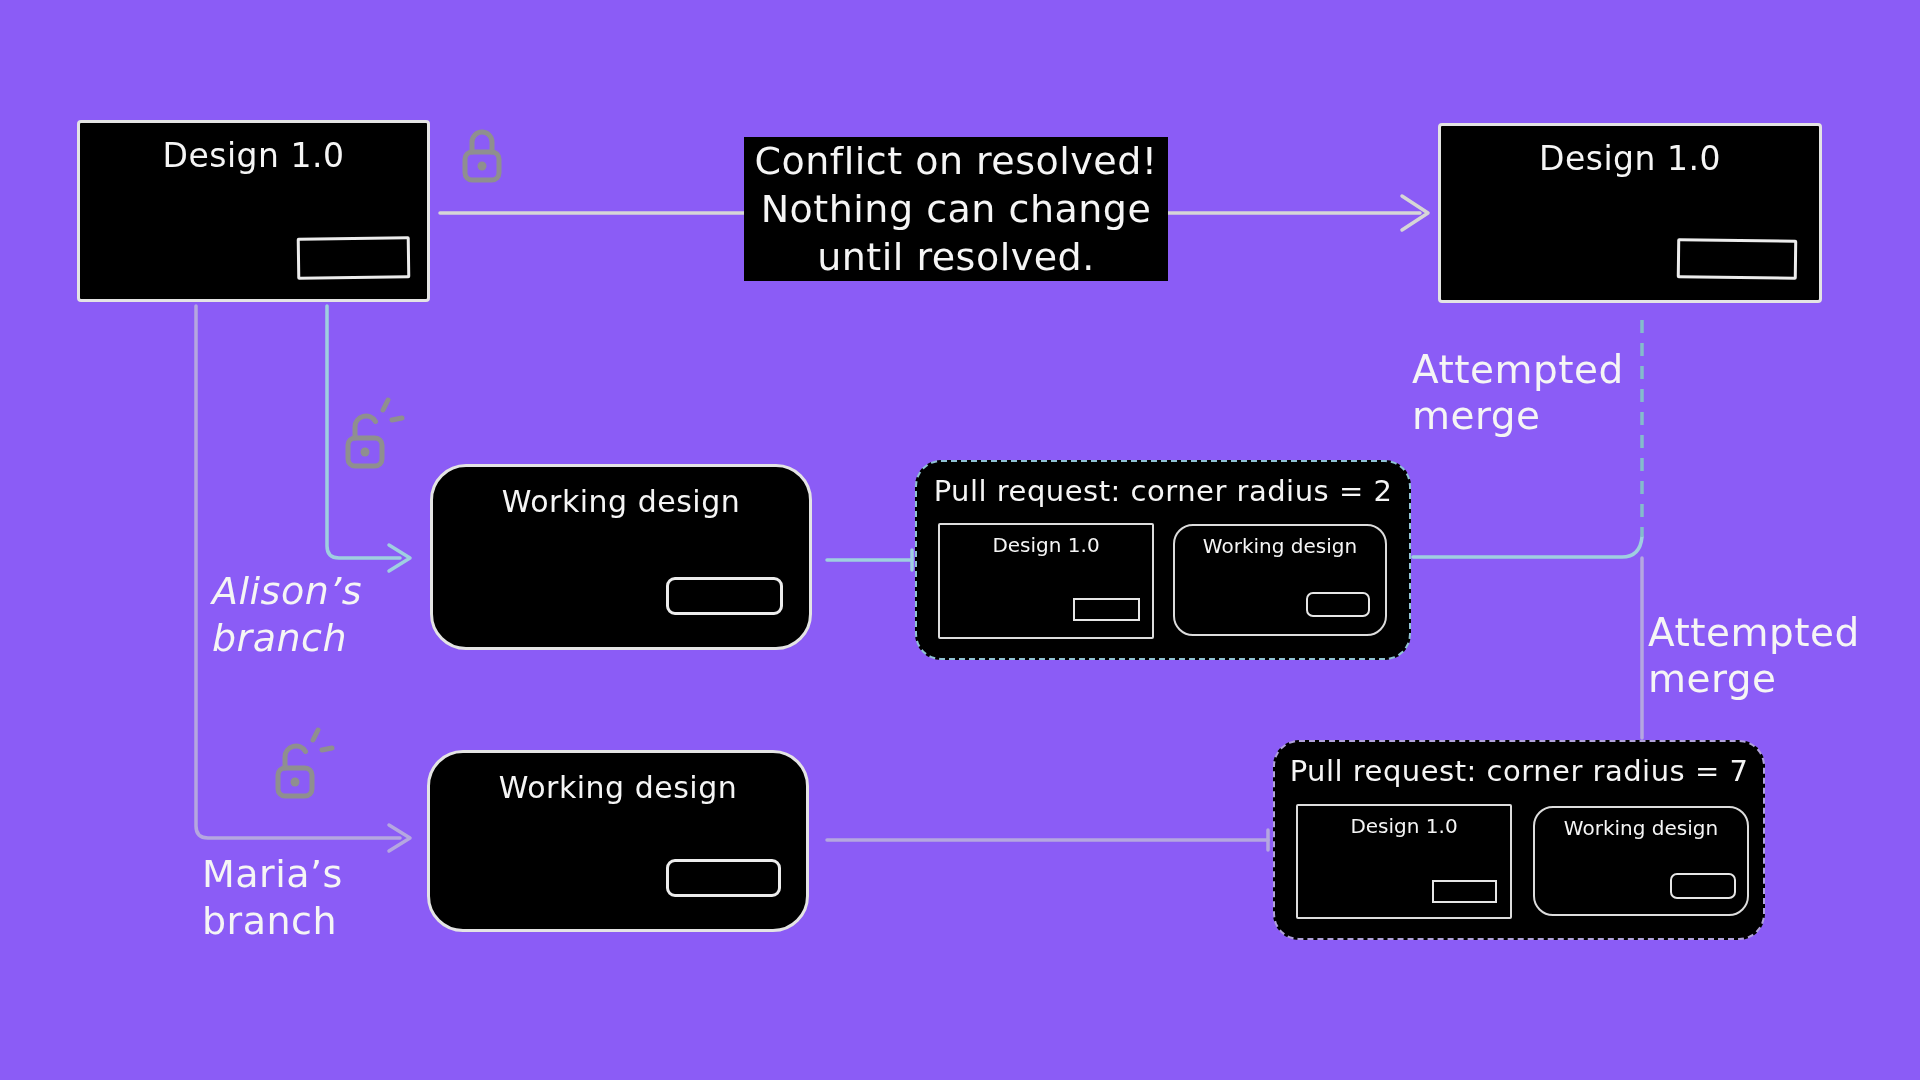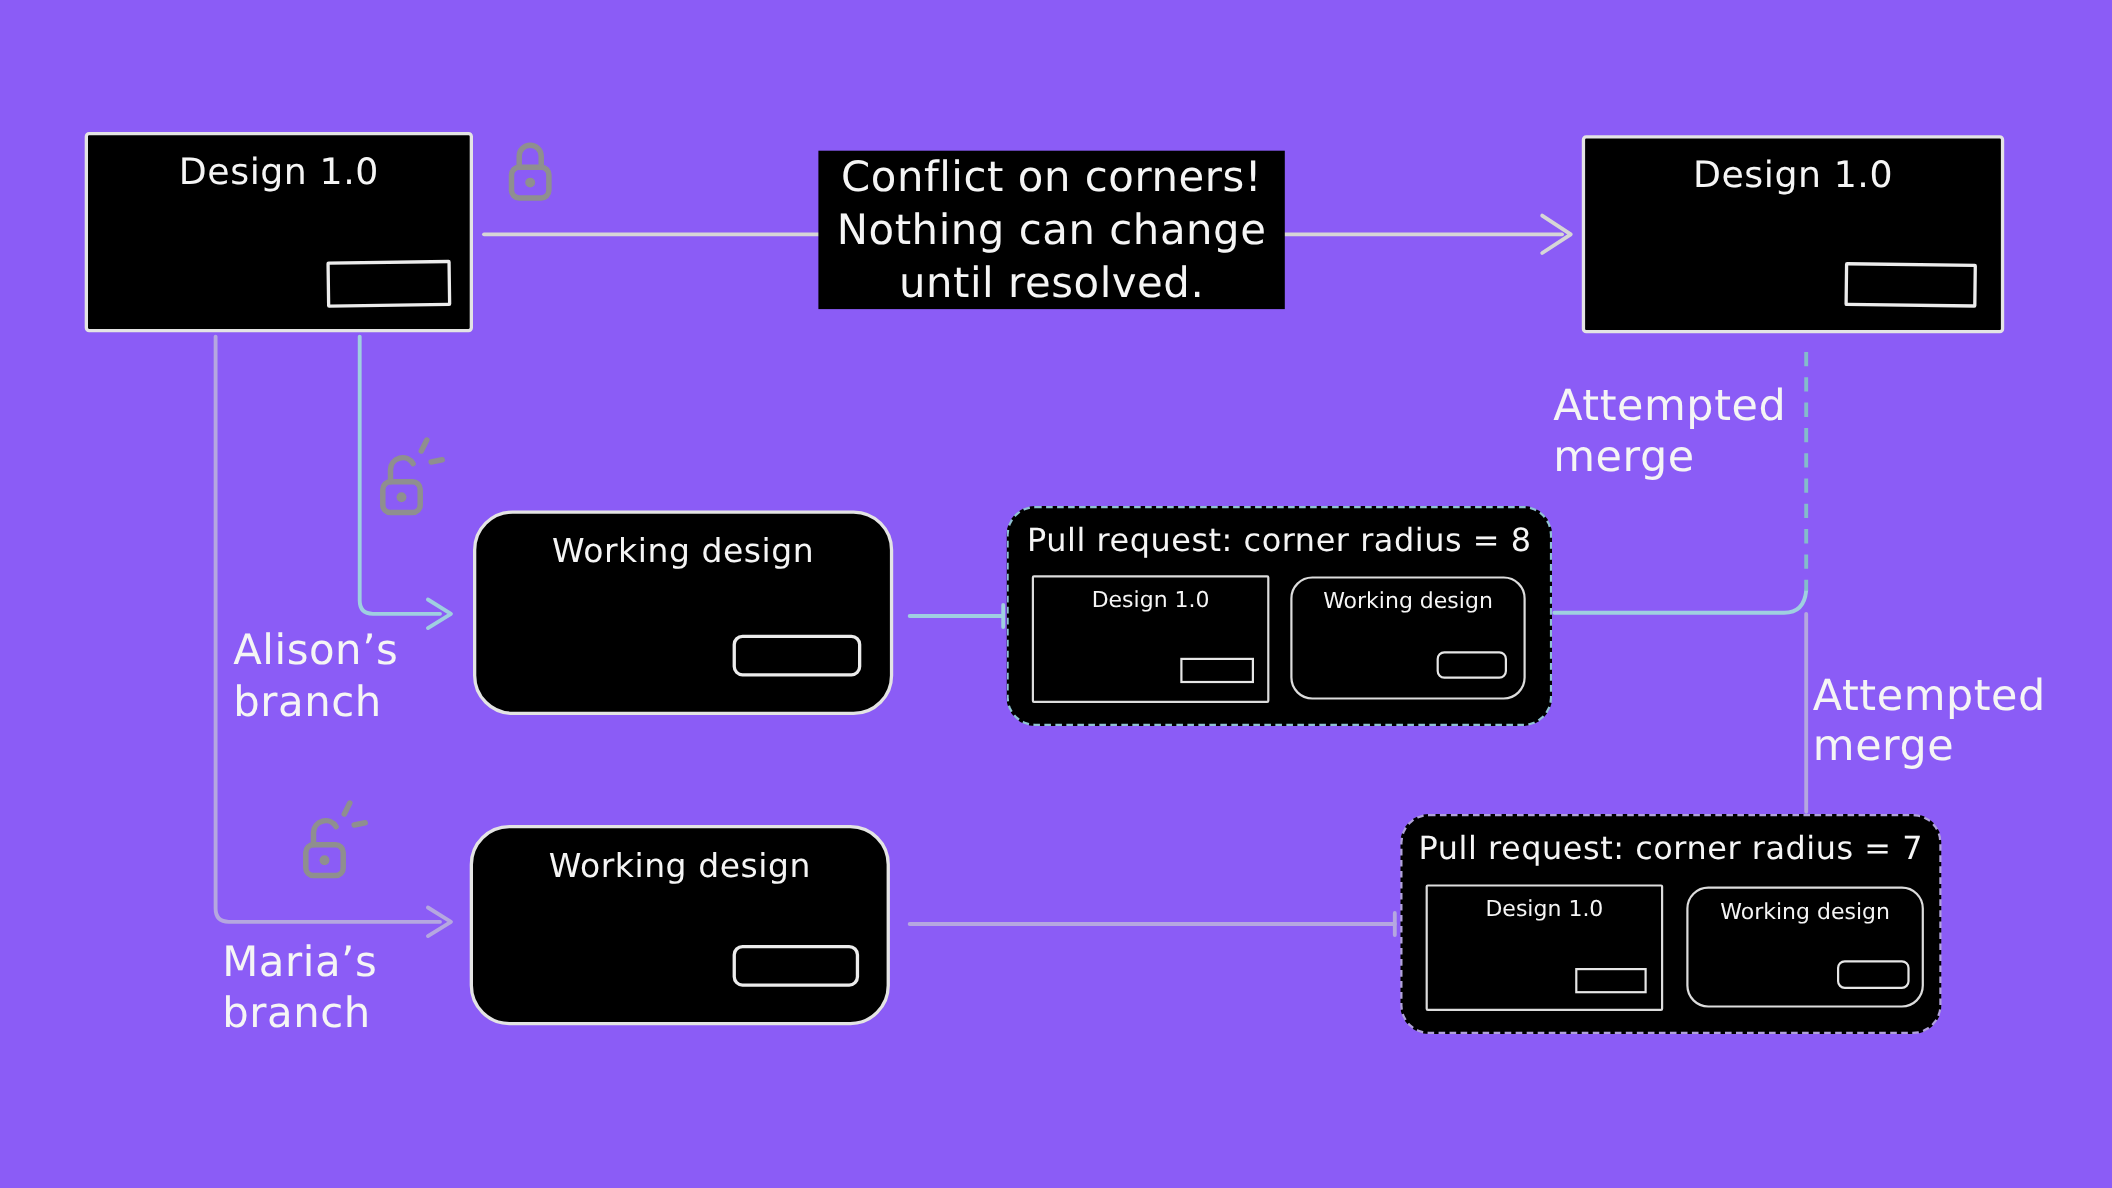--- a/index.html
+++ b/index.html
@@ -72,21 +72,21 @@
     <div class="inner-rect tilt-l" style="left:217px;top:114px;width:113px;height:42px;"></div>
   </div>
 
   <svg class="abs" style="left:458px;top:126px;" width="48" height="58" viewBox="0 0 48 58">
     <path class="icon-gray" d="M14 26 V16 a10 10 0 0 1 20 0 V26"></path>
     <rect class="icon-gray" x="7" y="26" width="34" height="28" rx="7"></rect>
     <circle class="icon-gray-fill" cx="24" cy="40" r="4.5"></circle>
   </svg>
 
   <div class="note" style="left:744px;top:137px;width:404px;">
-    <div>Conflict on corners!</div>
+    <div>Conflict on resolved!</div>
     <div>Nothing can change</div>
     <div>until resolved.</div>
   </div>
 
   <div class="box" style="left:1438px;top:123px;width:384px;height:180px;">
     <div class="box-title">Design 1.0</div>
     <div class="inner-rect tilt-r" style="left:236px;top:113px;width:120px;height:40px;"></div>
   </div>
 
   <div class="hand-label" style="left:1412px;top:347px;width:222px;font-size:39px;line-height:46px;">
@@ -95,32 +95,32 @@
   </div>
 
   <svg class="abs" style="left:336px;top:394px;" width="72" height="76" viewBox="0 0 72 76">
     <path class="icon-gray" d="M19 44 V33 a11 11 0 0 1 20.5 -5.5"></path>
     <rect class="icon-gray" x="12" y="44" width="34" height="28" rx="7"></rect>
     <circle class="icon-gray-fill" cx="29" cy="58" r="4.5"></circle>
     <path class="icon-gray" d="M47 16 L52 6"></path>
     <path class="icon-gray" d="M56 26 L66 24"></path>
   </svg>
 
-  <div class="hand-label" style="left:212px;top:568px;width:210px;">
+  <div class="hand-label" style="left:212px;top:568px;width:210px;font-style:italic;">
     <div>Alison’s</div>
     <div>branch</div>
   </div>
 
   <div class="box rounded" style="left:430px;top:464px;width:382px;height:186px;">
     <div class="box-title wd-title">Working design</div>
     <div class="inner-rect rr" style="left:233px;top:110px;width:117px;height:38px;"></div>
   </div>
 
   <div class="pr teal" style="left:915px;top:460px;width:496px;height:200px;">
-    <div class="pr-title">Pull request: corner radius = 8</div>
+    <div class="pr-title">Pull request: corner radius = 2</div>
     <div class="mini" style="left:21px;top:61px;width:216px;height:116px;">
       <div class="mini-title">Design 1.0</div>
       <div class="mini-rect" style="left:133px;top:73px;width:67px;height:23px;"></div>
     </div>
     <div class="mini rounded" style="left:256px;top:62px;width:214px;height:112px;">
       <div class="mini-title">Working design</div>
       <div class="mini-rect rr" style="left:131px;top:66px;width:64px;height:25px;"></div>
     </div>
   </div>
 

